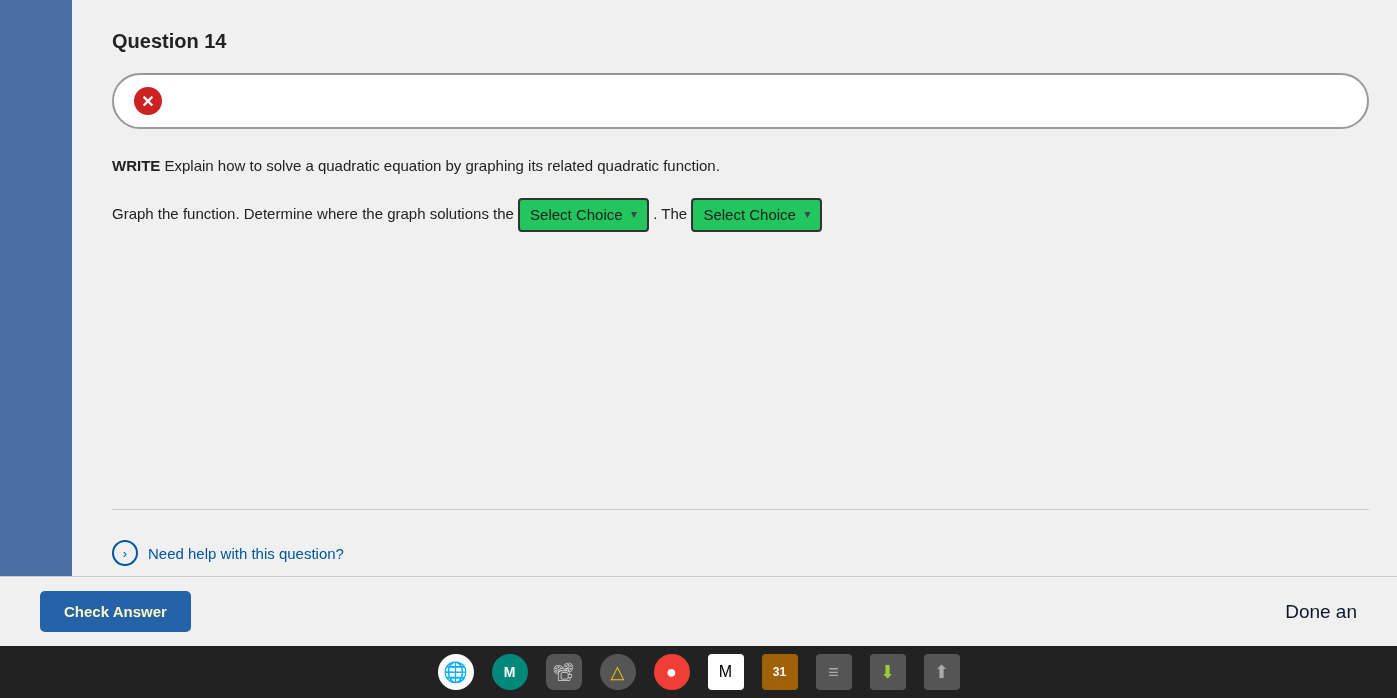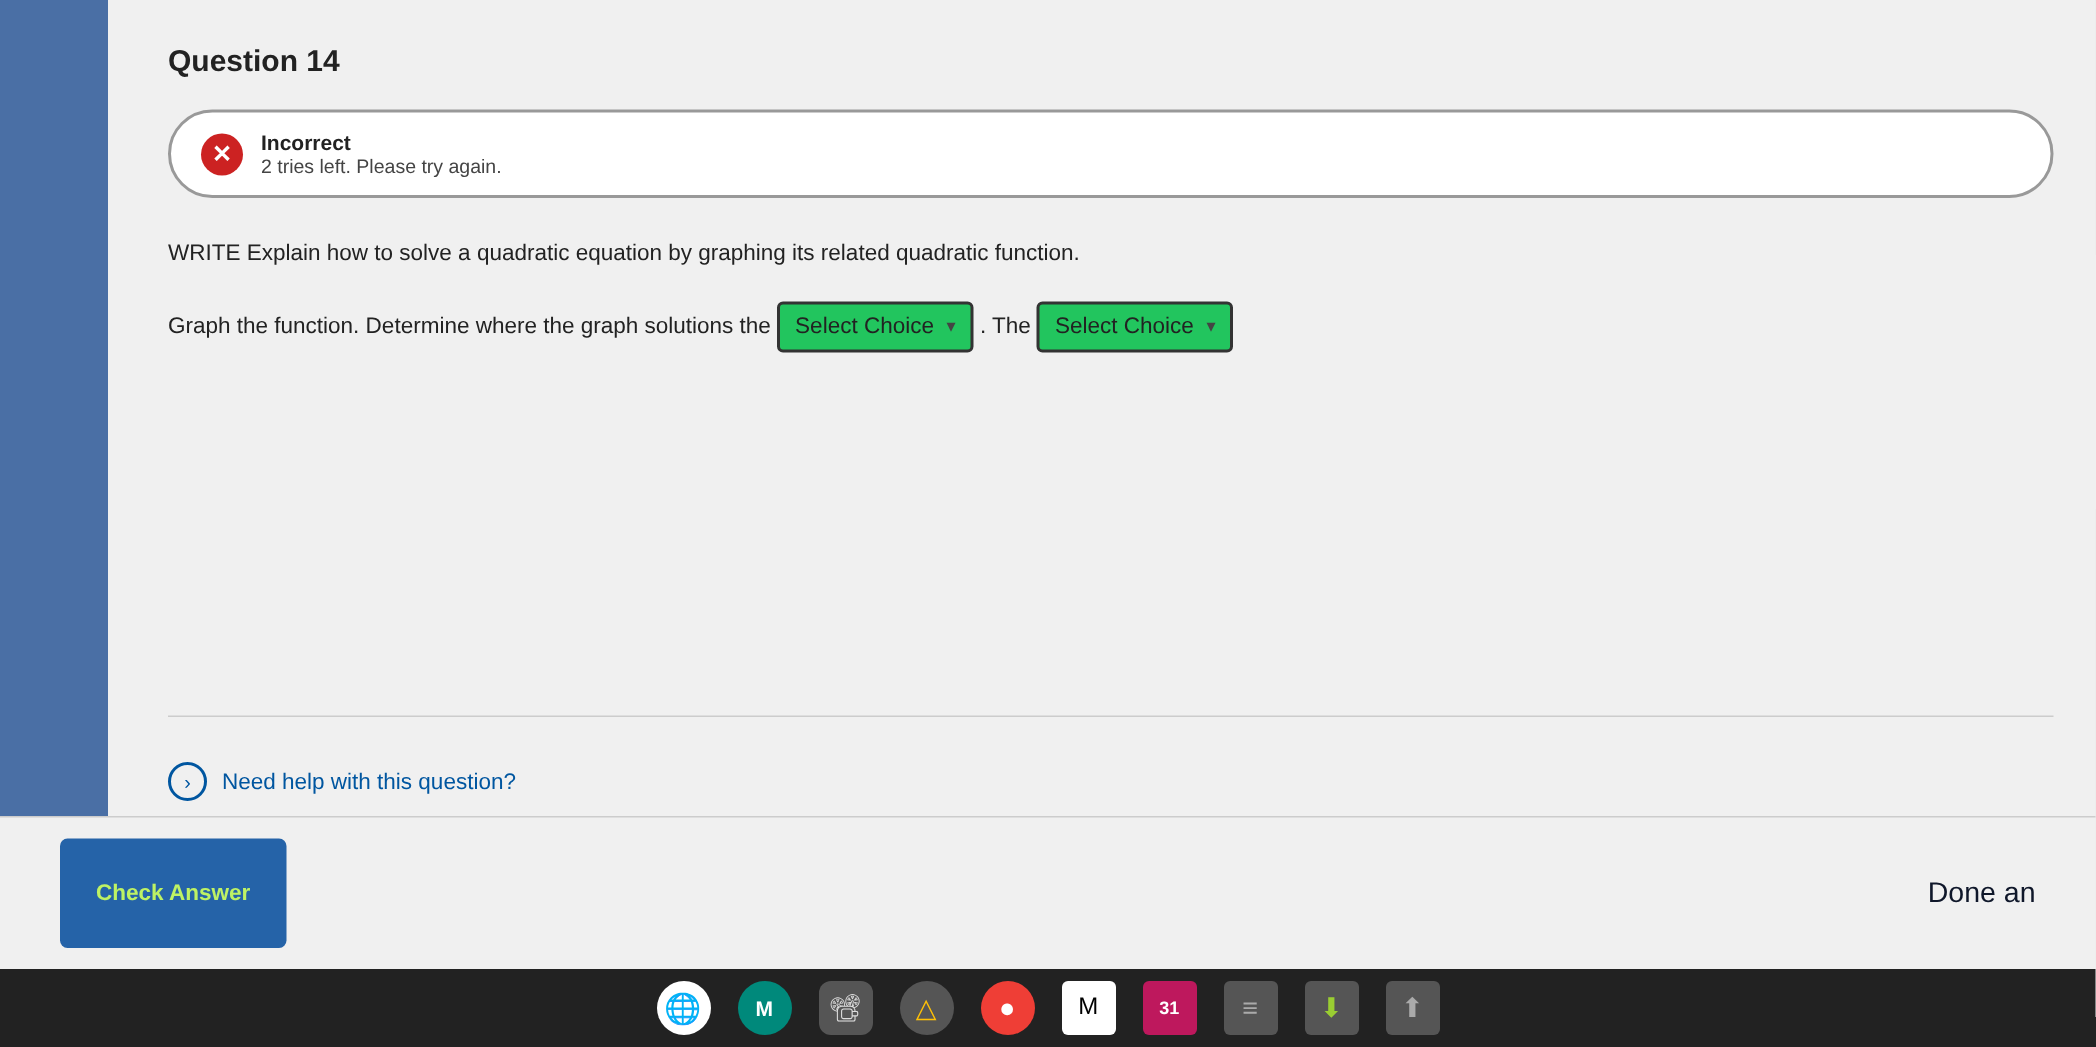--- a/index.html
+++ b/index.html
@@ -77,21 +77,21 @@
     }
 
     .write-prompt {
       font-size: 15px;
       color: #222;
       margin-bottom: 20px;
       line-height: 1.6;
     }
 
     .write-prompt strong {
-      font-weight: normal;
+      font-weight: bold;
     }
 
     .question-body {
       font-size: 15px;
       color: #222;
       line-height: 1.8;
       margin-bottom: 10px;
     }
 
     .select-dropdown {
@@ -156,24 +156,24 @@
       background: #f0f0f0;
       border-top: 1px solid #ccc;
       padding: 14px 40px;
       display: flex;
       align-items: center;
       justify-content: space-between;
     }
 
     .check-answer-btn {
       background: #2563a8;
-      color: #bef264;
+      color: #fef9c3;
       border: none;
       border-radius: 5px;
-      padding: 28px 24px;
+      padding: 12px 24px;
       font-size: 15px;
       font-weight: bold;
       cursor: pointer;
     }
 
     .done-text {
       font-size: 19px;
       color: #0f172a;
     }
 
@@ -204,24 +204,20 @@
 <body>
 
 <div class="main-content">
   <div class="left-sidebar"></div>
   <div class="content-area">
 
     <div class="question-title">Question 14</div>
 
     <div class="feedback-box">
       <div class="feedback-icon">✕</div>
-      <div class="feedback-text">
-        <div class="feedback-title">Incorrect</div>
-        <div class="feedback-sub">2 tries left. Please try again.</div>
-      </div>
     </div>
 
     <div class="write-prompt">
       <strong>WRITE</strong>
       <span> Explain how to solve a quadratic equation by graphing its related quadratic function.</span>
     </div>
 
     <div class="question-body">
       <span>Graph the function. Determine where the graph solutions the</span>
       <span class="select-dropdown">
@@ -256,17 +252,17 @@
   <span class="done-text">Done an</span>
 </div>
 
 <div class="taskbar">
   <div class="taskbar-icon chrome">🌐</div>
   <div class="taskbar-icon" style="background:#00897B;color:white;border-radius:50%;width:36px;height:36px;display:flex;align-items:center;justify-content:center;font-size:14px;font-weight:bold;">M</div>
   <div class="taskbar-icon" style="background:#555;color:#ddd;border-radius:8px;width:36px;height:36px;display:flex;align-items:center;justify-content:center;font-size:18px;">📽</div>
   <div class="taskbar-icon" style="background:#555;border-radius:50%;width:36px;height:36px;display:flex;align-items:center;justify-content:center;font-size:18px;color:#FFC107;">△</div>
   <div class="taskbar-icon" style="background:#EF3E36;border-radius:50%;width:36px;height:36px;display:flex;align-items:center;justify-content:center;font-size:18px;color:white;">●</div>
   <div class="taskbar-icon" style="background:#fff;border-radius:4px;width:36px;height:36px;display:flex;align-items:center;justify-content:center;font-size:16px;">M</div>
-  <div class="taskbar-icon" style="background:#be185d;border-radius:4px;width:36px;height:36px;display:flex;align-items:center;justify-content:center;font-size:12px;font-weight:bold;color:white;">31</div>
+  <div class="taskbar-icon" style="background:#a16207;border-radius:4px;width:36px;height:36px;display:flex;align-items:center;justify-content:center;font-size:12px;font-weight:bold;color:white;">31</div>
   <div class="taskbar-icon" style="background:#555;border-radius:4px;width:36px;height:36px;display:flex;align-items:center;justify-content:center;font-size:18px;color:#aaa;">≡</div>
   <div class="taskbar-icon" style="background:#555;border-radius:4px;width:36px;height:36px;display:flex;align-items:center;justify-content:center;font-size:18px;color:#9acd32;">⬇</div>
   <div class="taskbar-icon" style="background:#555;border-radius:4px;width:36px;height:36px;display:flex;align-items:center;justify-content:center;font-size:18px;color:#aaa;">⬆</div>
 </div>
 
 </body></html>

